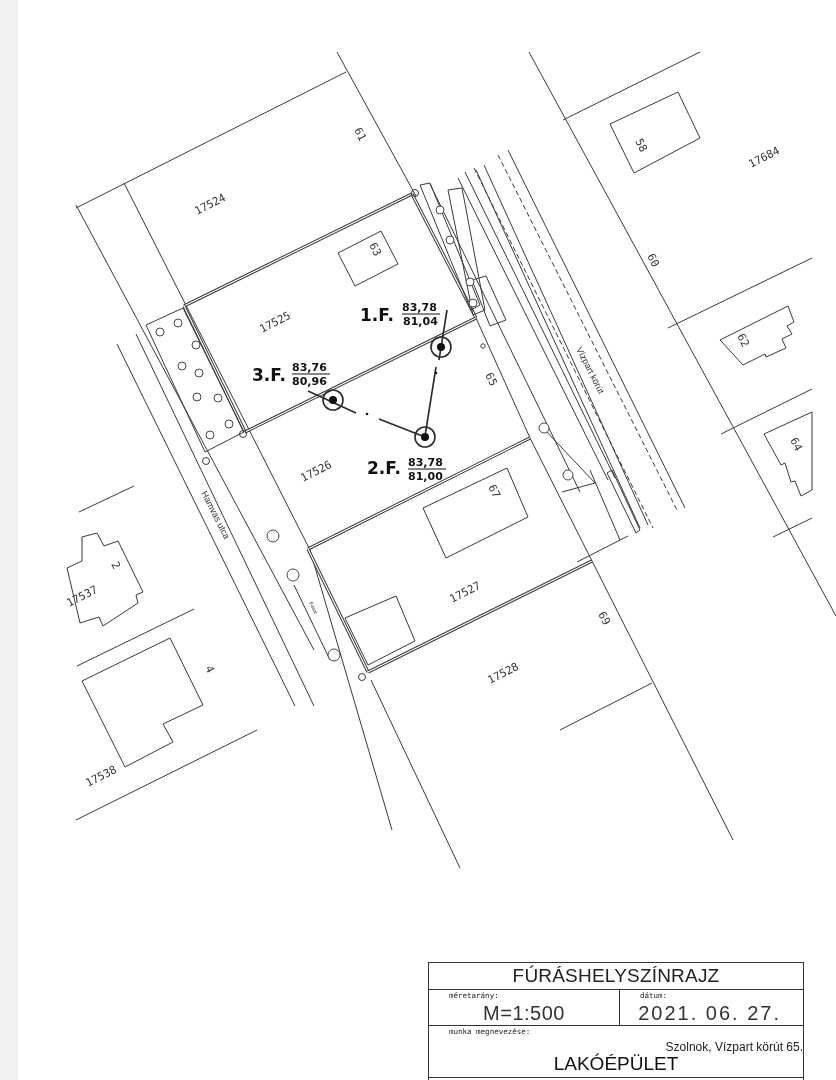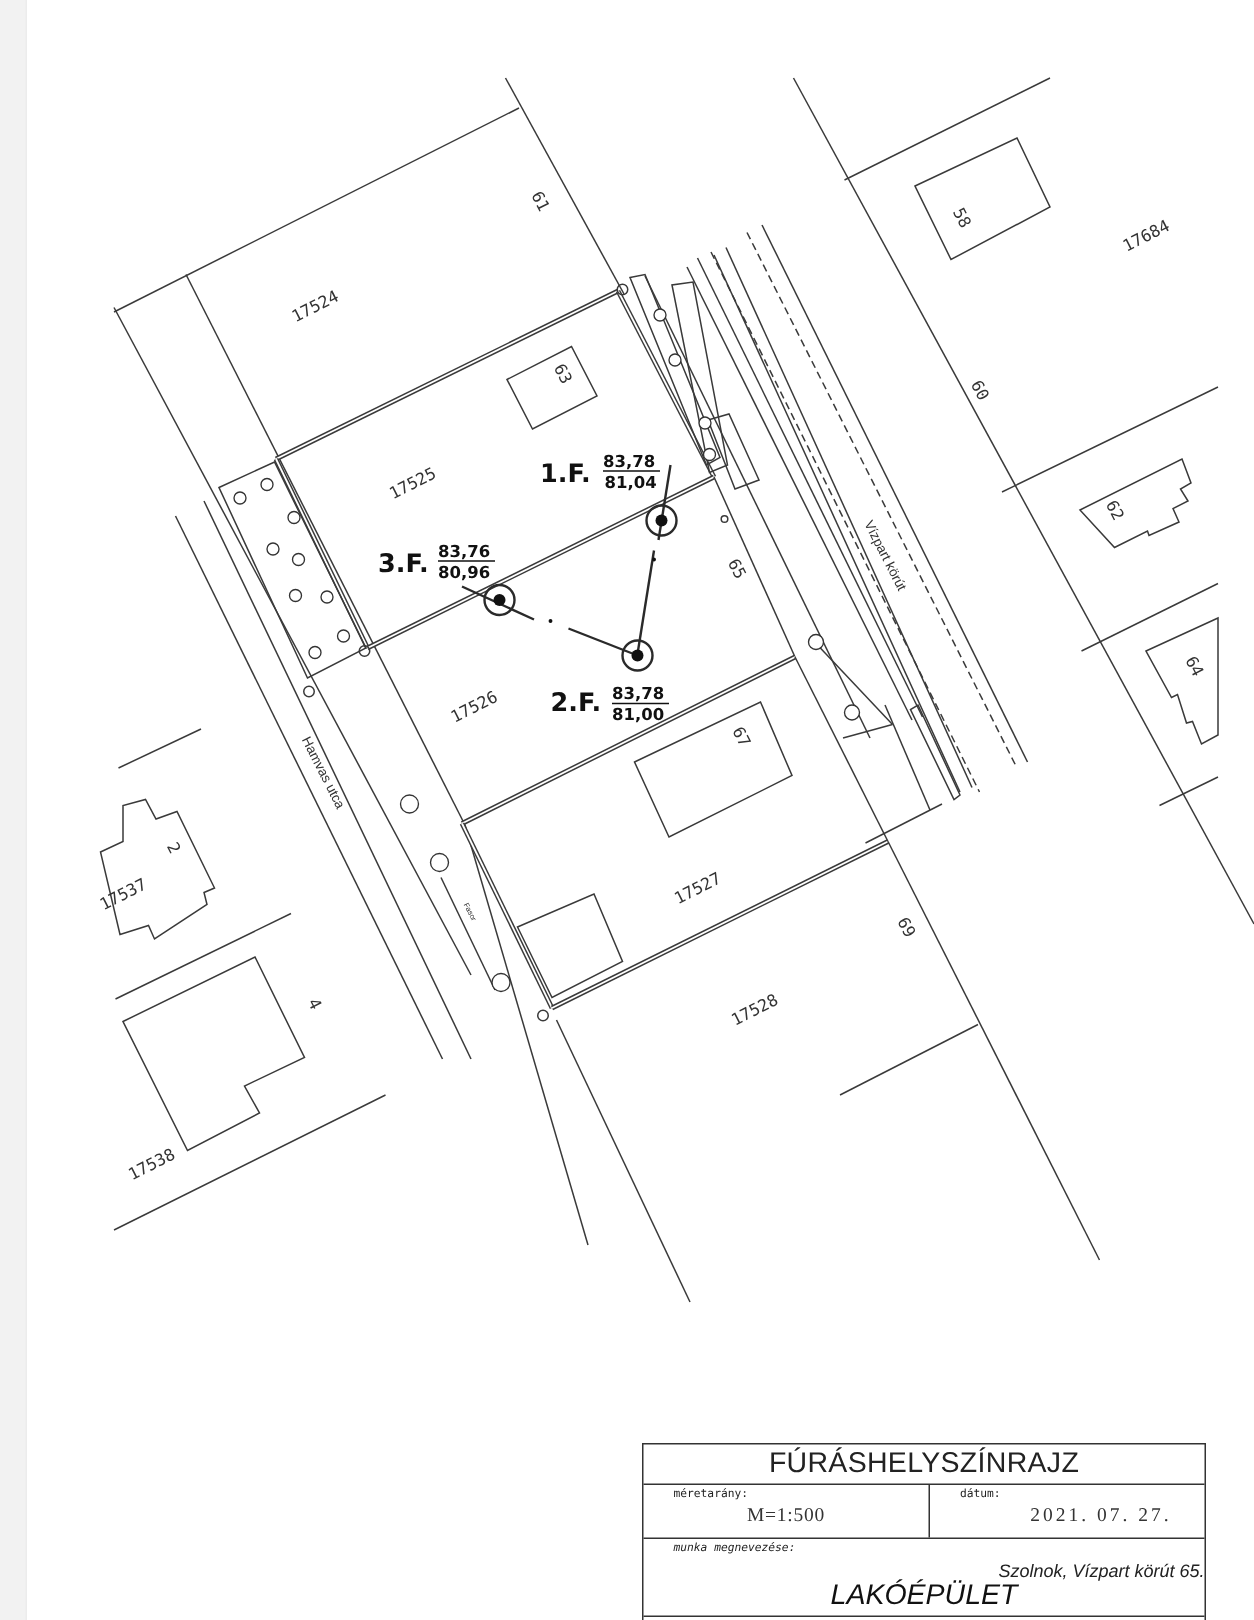--- a/index.html
+++ b/index.html
@@ -36,26 +36,26 @@
   }
   .tb-row2 { display: flex; height: 35px; border-bottom: 1px solid #333; }
   .tb-cell { position: relative; box-sizing: border-box; }
   .tb-cell.left { width: 191px; border-right: 1px solid #333; }
   .tb-cell.right { flex: 1; }
   .tb-caption {
     position: absolute; left: 4px; top: 1px;
     font-family: "DejaVu Sans Mono", monospace; font-size: 7.5px; color: #222; padding-left: 16px;
   }
   .tb-value {
-    position: absolute; top: 12px; font-family: Liberation Serif, serif;
-    font-weight: 300; font-size: 13px; color: #333; letter-spacing: 0.5px;
+    position: absolute; top: 12px; font-family: Liberation Sans, sans-serif;
+    font-weight: 300; font-size: 20px; color: #333; letter-spacing: 0.5px;
   }
   .tb-cell.left .tb-value { left: 0; right: 0; text-align: center; }
   .tb-cell.right .tb-value { right: 22px; letter-spacing: 2px; }
-  .tb-row3 { position: relative; height: 51px; border-bottom: 1px solid #333; font-style: italic; }
+  .tb-row3 { position: relative; height: 51px; border-bottom: 1px solid #333; }
   .tb-address {
     position: absolute; left: 0; right: 0; top: 14px; text-align: right;
     font-size: 12px; color: #222;
   }
   .tb-object {
     position: absolute; left: 0; right: 0; top: 27px; text-align: center;
     font-size: 19px; color: #111;
   }
   .tb-row4 { height: 6px; }
 </style>
@@ -234,21 +234,21 @@
 
 <div class="title-block">
   <div class="tb-title">FÚRÁSHELYSZÍNRAJZ</div>
   <div class="tb-row2">
     <div class="tb-cell left">
       <span class="tb-caption">méretarány:</span>
       <span class="tb-value">M=1:500</span>
     </div>
     <div class="tb-cell right">
       <span class="tb-caption">dátum:</span>
-      <span class="tb-value">2021. 07. 27.</span>
+      <span class="tb-value">2021. 06. 27.</span>
     </div>
   </div>
   <div class="tb-row3">
     <span class="tb-caption">munka megnevezése:</span>
     <div class="tb-address">Szolnok, Vízpart körút 65.</div>
     <div class="tb-object">LAKÓÉPÜLET</div>
   </div>
   <div class="tb-row4"></div>
 </div>
 

